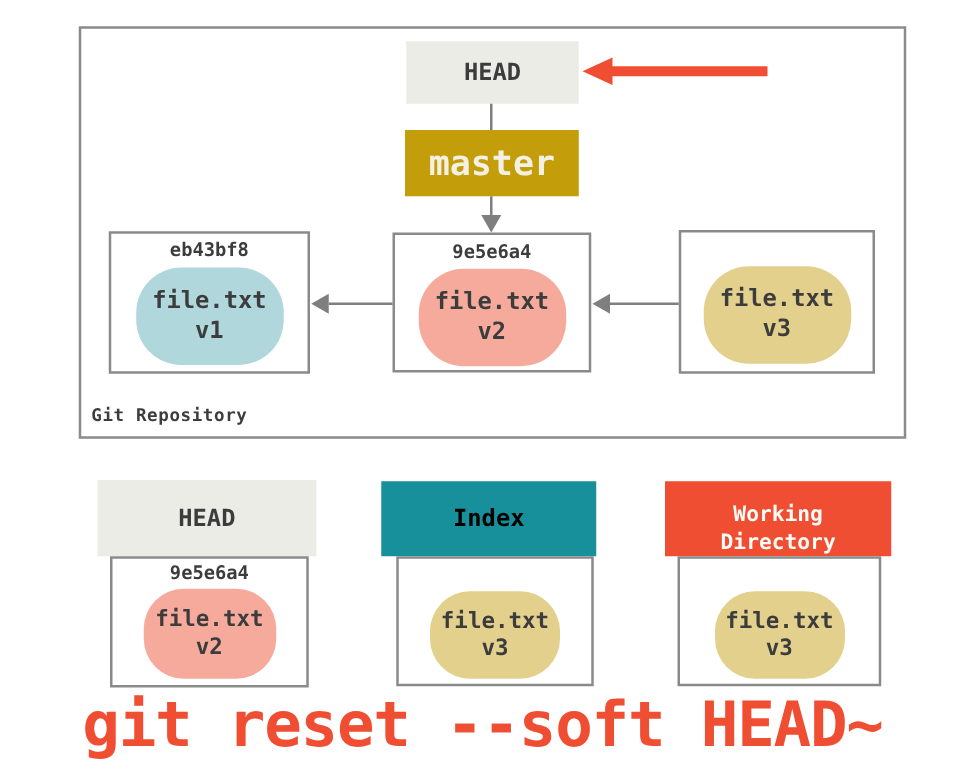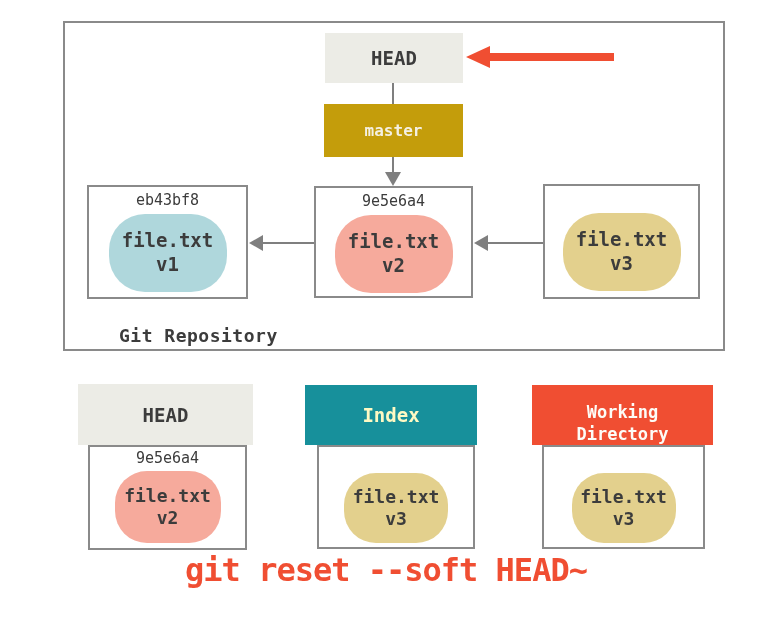--- a/index.html
+++ b/index.html
@@ -2,71 +2,71 @@
 <html><head>
 <meta charset="utf-8">
 <style>
   html,body{margin:0;padding:0;background:#ffffff;}
   .canvas{
     position:relative;width:772px;height:627px;background:#ffffff;overflow:hidden;
     font-family:"DejaVu Sans Mono", monospace;color:#3C3C3C;
   }
   
   .repo{position:absolute;left:63px;top:21px;width:658px;height:326px;border:2px solid #8A8A8A;background:#ffffff;}
-  .repo-label{position:absolute;left:73px;top:325px;font-size:18px;font-weight:600;letter-spacing:0.5px;margin-left:46px;}
+  .repo-label{position:absolute;left:73px;top:325px;font-size:14px;font-weight:600;letter-spacing:0.5px;}
   
   .head-top{position:absolute;left:325px;top:33px;width:138px;height:50px;background:#ECECE6;
     display:flex;align-items:center;justify-content:center;font-size:19px;font-weight:700;}
   .master{position:absolute;left:324px;top:104px;width:139px;height:53px;
-    display:flex;align-items:center;justify-content:center;font-size:16px;font-weight:700;color:#F4F0E3;}
+    display:flex;align-items:center;justify-content:center;font-size:28px;font-weight:700;color:#F4F0E3;}
   .conn-head-master{position:absolute;left:392px;top:83px;width:2px;height:21px;background:#7F7F7F;}
   
   .varrow-line{position:absolute;left:392px;top:157px;width:2px;height:16px;background:#7F7F7F;}
   .varrow-head{position:absolute;left:385px;top:172px;width:0;height:0;
     border-left:8px solid transparent;border-right:8px solid transparent;border-top:14px solid #7F7F7F;}
   
   .red-head{position:absolute;left:466px;top:46px;width:0;height:0;
     border-top:11px solid transparent;border-bottom:11px solid transparent;border-right:24px solid #F04E32;}
   .red-shaft{position:absolute;left:489px;top:53px;width:125px;height:8px;background:#F04E32;}
   
   .commit{position:absolute;background:#ffffff;border:2px solid #8A8A8A;}
   .c1{left:87px;top:185px;width:157px;height:110px;}
   .c2{left:314px;top:186px;width:155px;height:108px;}
   .c3{left:543px;top:184px;width:153px;height:111px;}
-  .hash{margin-top:4px;text-align:center;font-size:15px;font-weight:400;}
+  .hash{margin-top:4px;text-align:center;font-size:15px;font-weight:700;}
   .blob{position:absolute;left:50%;transform:translateX(-50%);top:27px;width:118px;height:78px;
     border-radius:36px;display:flex;flex-direction:column;align-items:center;justify-content:center;
     font-size:19px;font-weight:600;line-height:1.25;}
   
   .harrow-head{position:absolute;width:0;height:0;
     border-top:8px solid transparent;border-bottom:8px solid transparent;border-right:14px solid #7F7F7F;}
   .ha1-head{left:249px;top:235px;}
   .ha1-line{position:absolute;left:263px;top:242px;width:51px;height:2px;background:#7F7F7F;}
   .ha2-head{left:474px;top:235px;}
   .ha2-line{position:absolute;left:488px;top:242px;width:55px;height:2px;background:#7F7F7F;}
   
   .area-header{position:absolute;display:flex;align-items:center;justify-content:center;
     font-size:19px;font-weight:700;}
   .ah1{left:78px;top:384px;width:175px;height:61px;background:#ECECE6;}
-  .ah2{left:305px;top:385px;width:172px;height:60px;color:#fef9c3;}
+  .ah2{left:305px;top:385px;width:172px;height:60px;color:#000000;}
   .ah3{left:532px;top:385px;width:181px;height:60px;color:#FDFCF7;font-size:17px;align-items:flex-end;}
   .ah3 .wrap{width:120px;text-align:center;line-height:1.3;}
   .area-body{position:absolute;background:#ffffff;border:2px solid #8A8A8A;}
   .ab1{left:88px;top:445px;width:155px;height:101px;}
   .ab2{left:317px;top:445px;width:154px;height:100px;}
   .ab3{left:542px;top:445px;width:159px;height:100px;}
   .ab1 .hash{margin-top:2px;font-size:15px;}
   .blob-sm{position:absolute;left:50%;transform:translateX(-50%);
     border-radius:32px;display:flex;flex-direction:column;align-items:center;justify-content:center;
     font-size:18px;font-weight:600;line-height:1.25;}
   .ab1 .blob-sm{top:24px;width:106px;height:72px;}
   .ab2 .blob-sm,.ab3 .blob-sm{top:26px;width:104px;height:70px;}
   
   .caption{position:absolute;left:0;top:551px;width:772px;text-align:center;
-    font-size:32px;font-weight:600;letter-spacing:-1px;color:#F04E32;white-space:pre;}
+    font-size:50px;font-weight:600;letter-spacing:-1px;color:#F04E32;white-space:pre;}
 </style>
 </head>
 <body>
 
 <div class="canvas">
 
   <div class="repo"></div>
   <div class="repo-label">Git Repository</div>
 
   <div class="head-top" style="background: rgb(236, 236, 230);">

